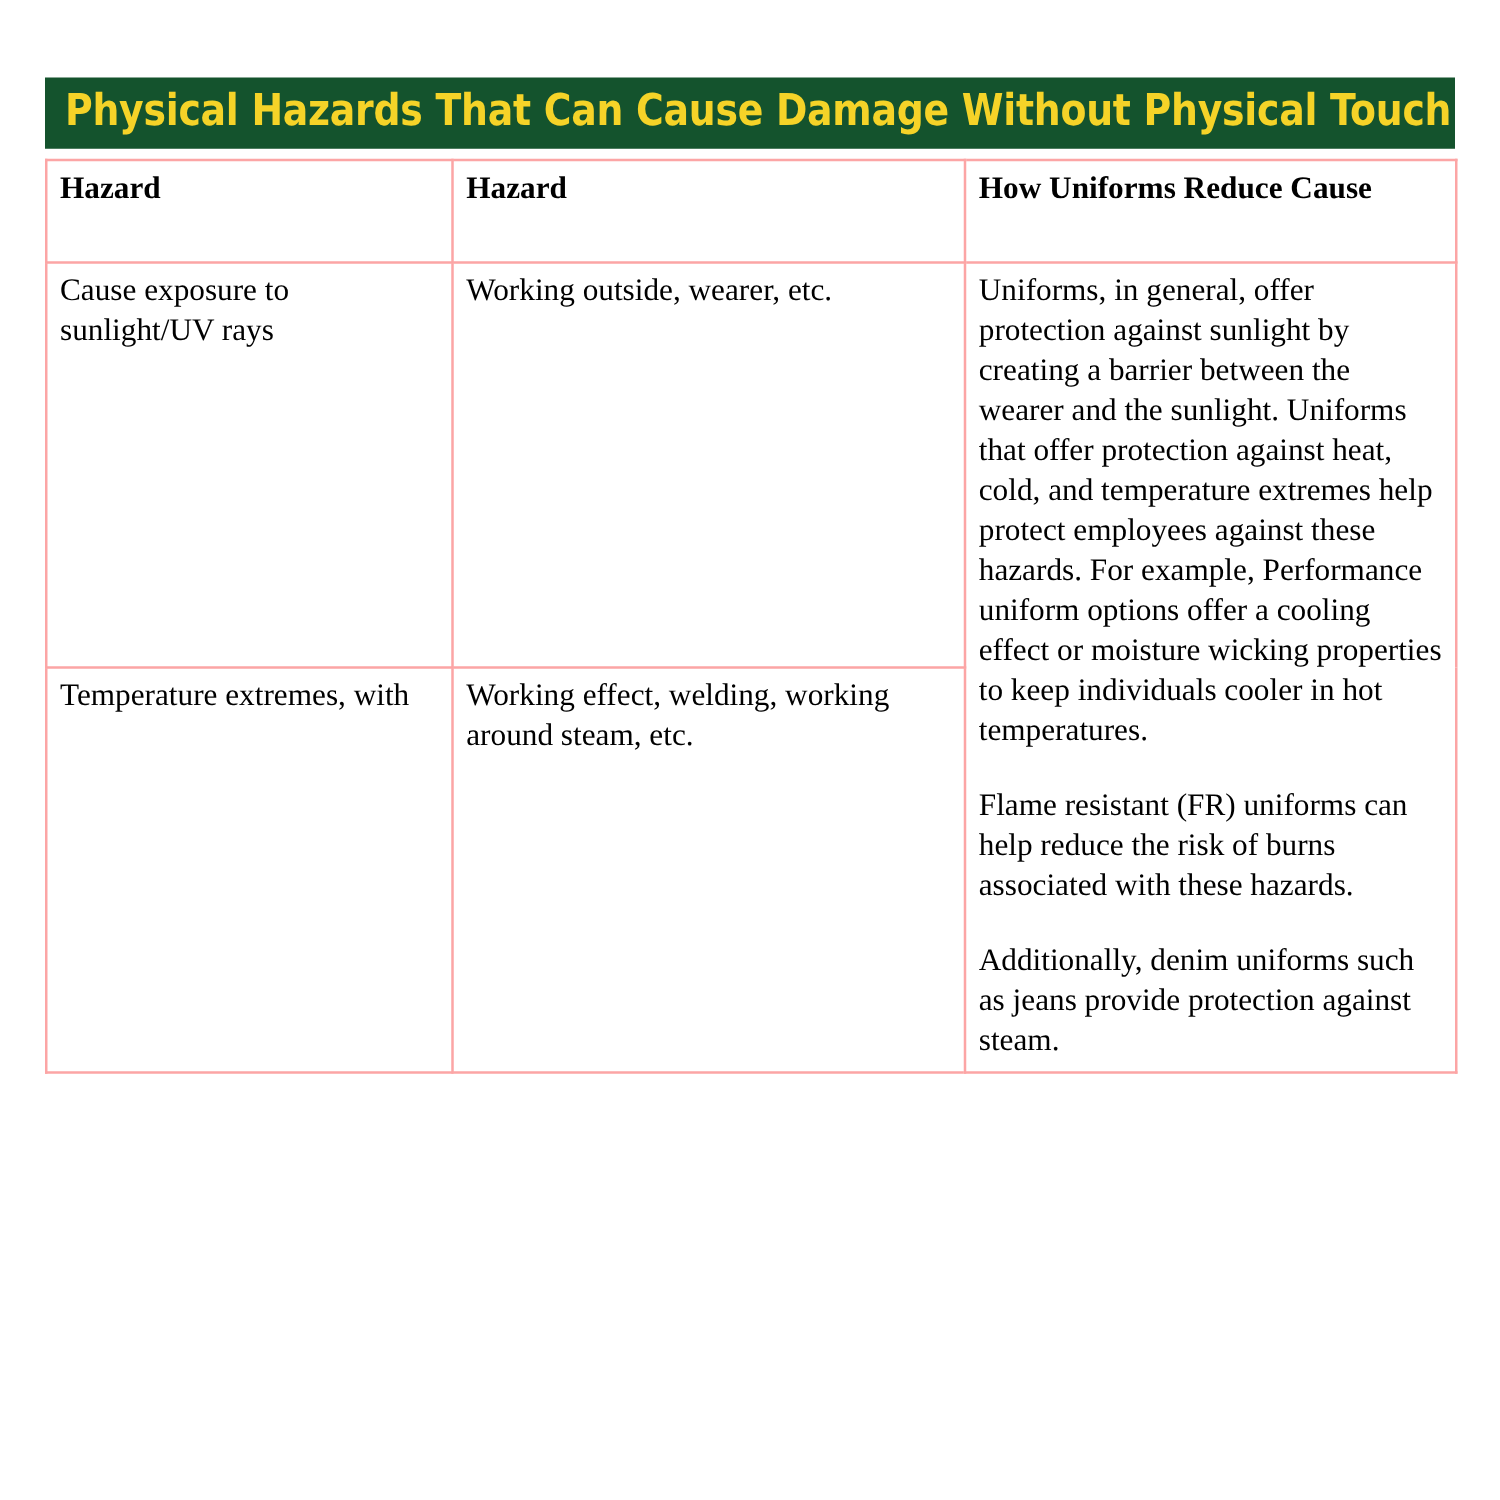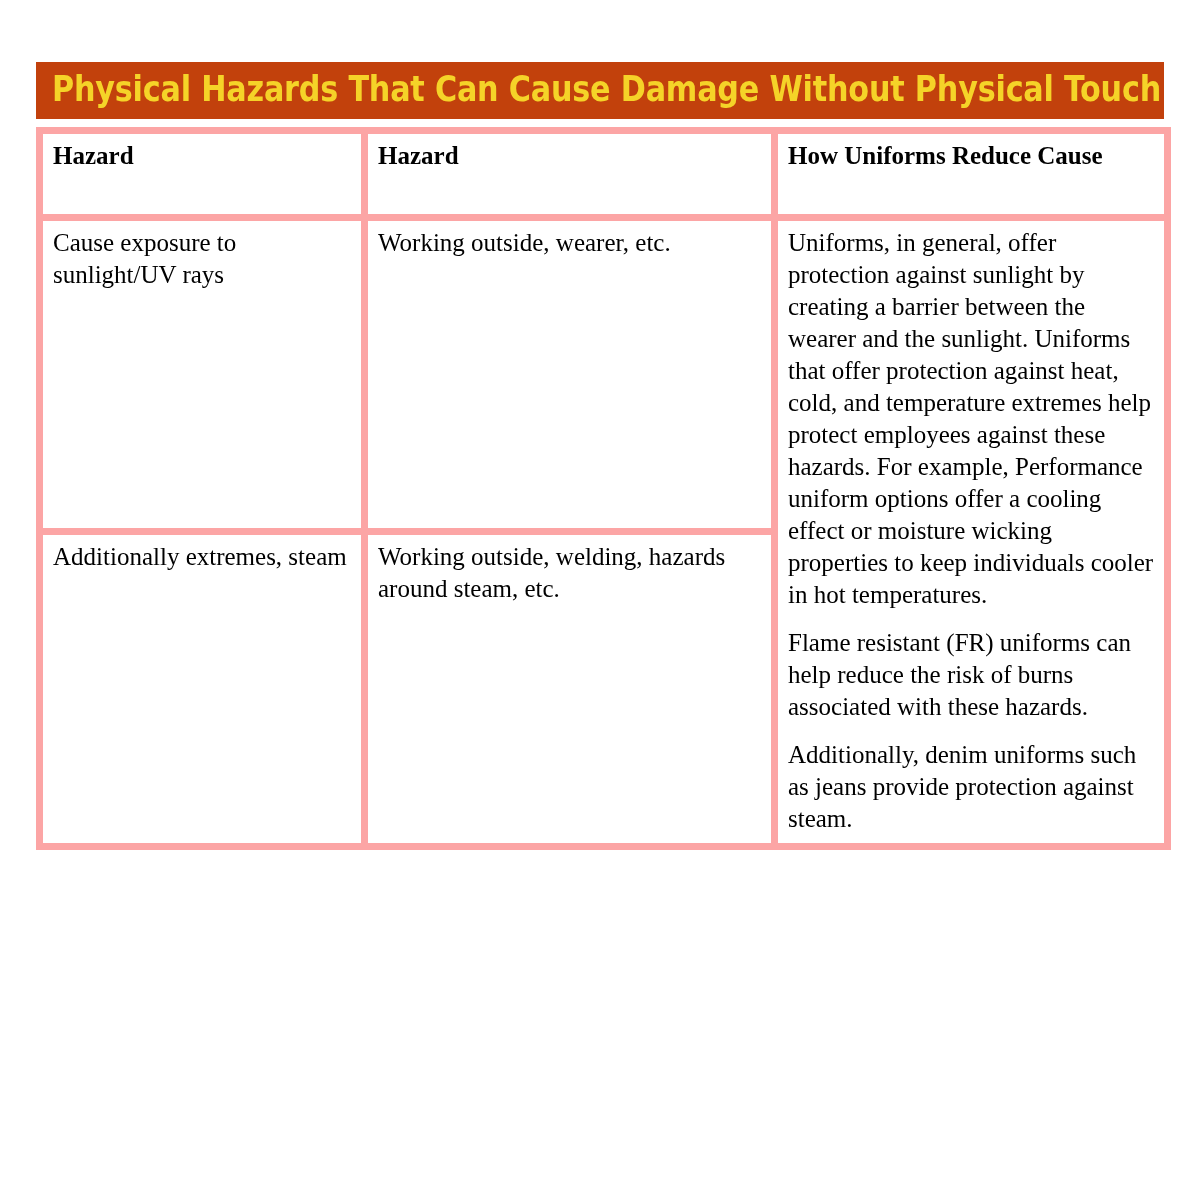--- a/index.html
+++ b/index.html
@@ -14,21 +14,21 @@
   .page {
     position: relative;
     width: 1200px;
     height: 1200px;
     box-sizing: border-box;
     padding: 62px 36px 0 36px;
     background: #ffffff;
   }
 
   .title-bar {
-    background: #c2410c;
+    background: #14532d;
     padding: 8px 16px 10px 16px;
     box-sizing: border-box;
     width: 1128px;
   }
 
   .title-text {
     color: #f5d328;
     font-family: "DejaVu Sans Condensed", "Liberation Sans Narrow", "Liberation Sans", sans-serif;
     font-weight: bold;
     font-size: 35px;
@@ -41,21 +41,21 @@
 
   table.hazard-table {
     border-collapse: collapse;
     width: 1128px;
     margin-top: 8px;
     table-layout: fixed;
   }
 
   table.hazard-table td,
   table.hazard-table th {
-    border: 7px solid #fca5a5;
+    border: 2px solid #fca5a5;
     vertical-align: top;
     padding: 6px 10px 8px 10px;
     font-size: 25px;
     line-height: 1.28;
     color: #000000;
     text-align: left;
   }
 
   table.hazard-table th {
     font-weight: bold;
@@ -65,21 +65,21 @@
   .col-hazard { width: 325px; }
   .col-example { width: 410px; }
   .col-reduce { width: 393px; }
 
   .head-row th { height: 66px; }
 
   .risk-cell p {
     margin: 0 0 0 0;
   }
   .risk-cell p.spaced {
-    margin-top: 16px;
+    margin-top: 28px;
   }
 </style>
 </head>
 <body>
 
 <div class="page">
 
   <div class="title-bar">
     <div class="title-text">Physical Hazards That Can Cause Damage Without Physical Touch</div>
   </div>
@@ -101,19 +101,19 @@
       <tr>
         <td>Cause exposure to sunlight/UV rays</td>
         <td>Working outside, wearer, etc.</td>
         <td class="risk-cell" rowspan="2">
           <p>Uniforms, in general, offer protection against sunlight by creating a barrier between the wearer and the sunlight. Uniforms that offer protection against heat, cold, and temperature extremes help protect employees against these hazards. For example, Performance uniform options offer a cooling effect or moisture wicking properties to keep individuals cooler in hot temperatures.</p>
           <p class="spaced">Flame resistant (FR) uniforms can help reduce the risk of burns associated with these hazards.</p>
           <p class="spaced">Additionally, denim uniforms such as jeans provide protection against steam.</p>
         </td>
       </tr>
       <tr>
-        <td>Additionally extremes, steam</td>
-        <td>Working outside, welding, hazards around steam, etc.</td>
+        <td>Temperature extremes, with</td>
+        <td>Working effect, welding, working around steam, etc.</td>
       </tr>
     </tbody>
   </table>
 
 </div>
 
 </body></html>

